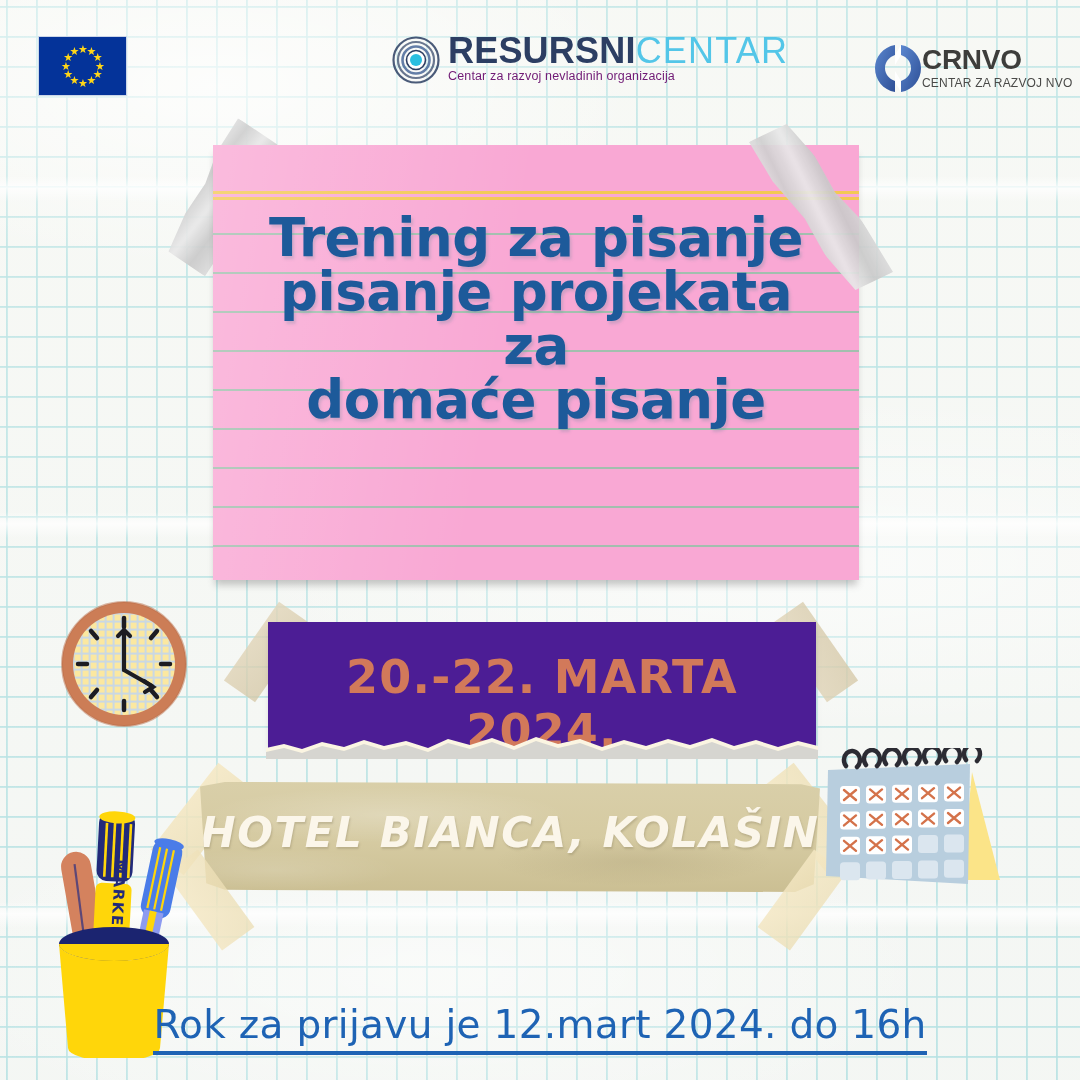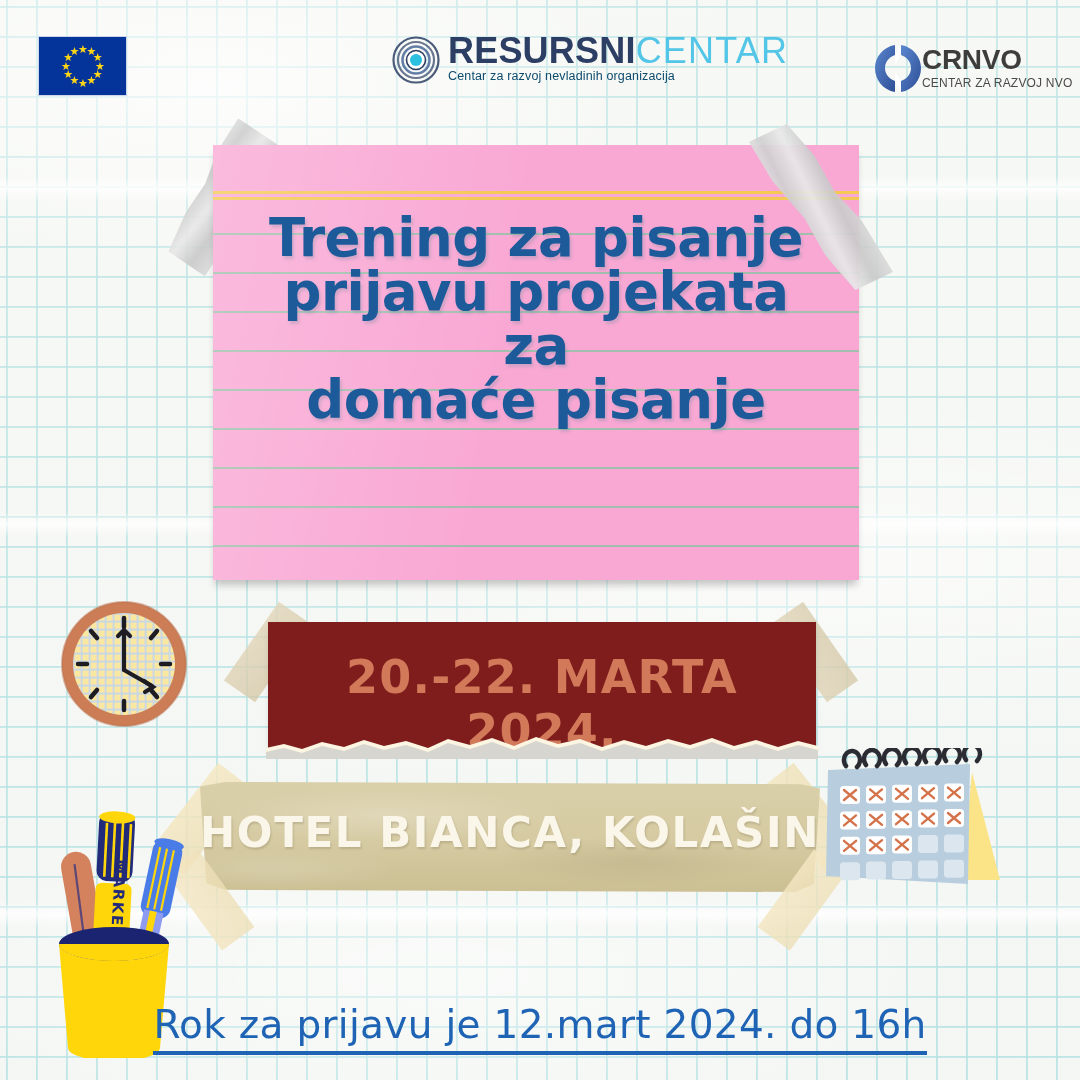--- a/index.html
+++ b/index.html
@@ -65,21 +65,21 @@
   .rc-text { position: absolute; left: 56px; top: 0px; }
   .rc-name {
     font-family: "Liberation Sans", sans-serif;
     font-size: 36px; font-weight: 700; letter-spacing: 0.2px; line-height: 33px;
     white-space: nowrap;
   }
   .rc-name .dark { color: #2c3e63; }
   .rc-name .light { color: #53c6e8; font-weight: 400; letter-spacing: 1.2px; }
   .rc-tag {
     font-family: "Liberation Sans", sans-serif;
-    font-size: 12.5px; color: #0c4a6e; letter-spacing: 0.15px;
+    font-size: 12.5px; color: #701a75; letter-spacing: 0.15px;
     margin-top: 2px; white-space: nowrap;
   }
 
   .crnvo-logo { position: absolute; left: 874px; top: 42px; width: 200px; height: 58px; }
   .crnvo-mark { position: absolute; left: 0; top: 0; width: 48px; height: 52px; }
   .crnvo-text { position: absolute; left: 48px; top: 3px; }
   .crnvo-name {
     font-family: "Liberation Sans", sans-serif;
     font-size: 28px; font-weight: 700; color: #3d3d3b; letter-spacing: -0.3px; line-height: 30px;
   }
@@ -137,21 +137,21 @@
   .tape-tr {
     left: 796px; top: 112px; width: 50px; height: 190px;
     transform: rotate(-36deg);
     clip-path: polygon(10% 0%, 92% 4%, 100% 26%, 90% 48%, 100% 68%, 90% 100%, 8% 96%, 0% 72%, 10% 50%, 2% 24%);
   }
 
   
   .date-banner {
     position: absolute; left: 268px; top: 622px;
     width: 548px; height: 128px;
-    background: #7f1d1d;
+    background: #4c1d95;
     box-shadow: 0 4px 7px -2px rgba(120,120,120,0.28);
   }
   .date-banner .torn {
     position: absolute; left: -2px; right: -2px; bottom: -9px; height: 24px;
   }
   .date-text {
     position: absolute; left: 0; right: 0; top: 28px;
     text-align: center;
     font-family: "DejaVu Sans", sans-serif;
     font-weight: 700;
@@ -184,20 +184,21 @@
   }
   .venue-text {
     position: absolute; left: 0; right: 0; top: 26px;
     text-align: center;
     font-family: "DejaVu Sans", sans-serif;
     font-weight: 700;
     font-size: 42px;
     color: #fbf6ea;
     letter-spacing: 1.6px;
     text-shadow: 1px 2px 2px rgba(130,120,90,0.30);
+    font-style: italic;
   }
   .tape-v-l { left: 180px; top: 764px; width: 42px; height: 110px; transform: rotate(38deg);
               background: linear-gradient(100deg, rgba(245,232,196,0.95), rgba(236,222,180,0.88)); opacity: 0.92; position: absolute; }
   .tape-v-r { left: 790px; top: 764px; width: 42px; height: 110px; transform: rotate(-38deg);
               background: linear-gradient(100deg, rgba(245,232,196,0.95), rgba(236,222,180,0.88)); opacity: 0.92; position: absolute; }
   .tape-v-l2 { left: 190px; top: 852px; width: 40px; height: 96px; transform: rotate(-36deg);
               background: linear-gradient(100deg, rgba(245,232,196,0.92), rgba(236,222,180,0.85)); opacity: 0.9; position: absolute; }
   .tape-v-r2 { left: 782px; top: 852px; width: 40px; height: 96px; transform: rotate(36deg);
               background: linear-gradient(100deg, rgba(245,232,196,0.92), rgba(236,222,180,0.85)); opacity: 0.9; position: absolute; }
 
@@ -303,21 +304,21 @@
         <div class="np-line" style="top: 322px;"></div>
         <div class="np-line" style="top: 361px;"></div>
         <div class="np-line" style="top: 400px;"></div>
       </div>
     <div class="np-hdr1"></div>
     <div class="np-hdr2"></div>
     <div class="notepad-shade"></div>
 
     <div class="title-block">
       <div class="t-line t-big">Trening za pisanje</div>
-      <div class="t-line t-big">prijavu projekata</div>
+      <div class="t-line t-big">pisanje projekata</div>
       <div class="t-line t-small">za</div>
       <div class="t-line t-small">domaće pisanje</div>
     </div>
   </div>
 
   <div class="tape tape-tr"></div>
 
   <div class="clock">
     <svg width="132" height="132" viewBox="0 0 132 132">
       <defs>

